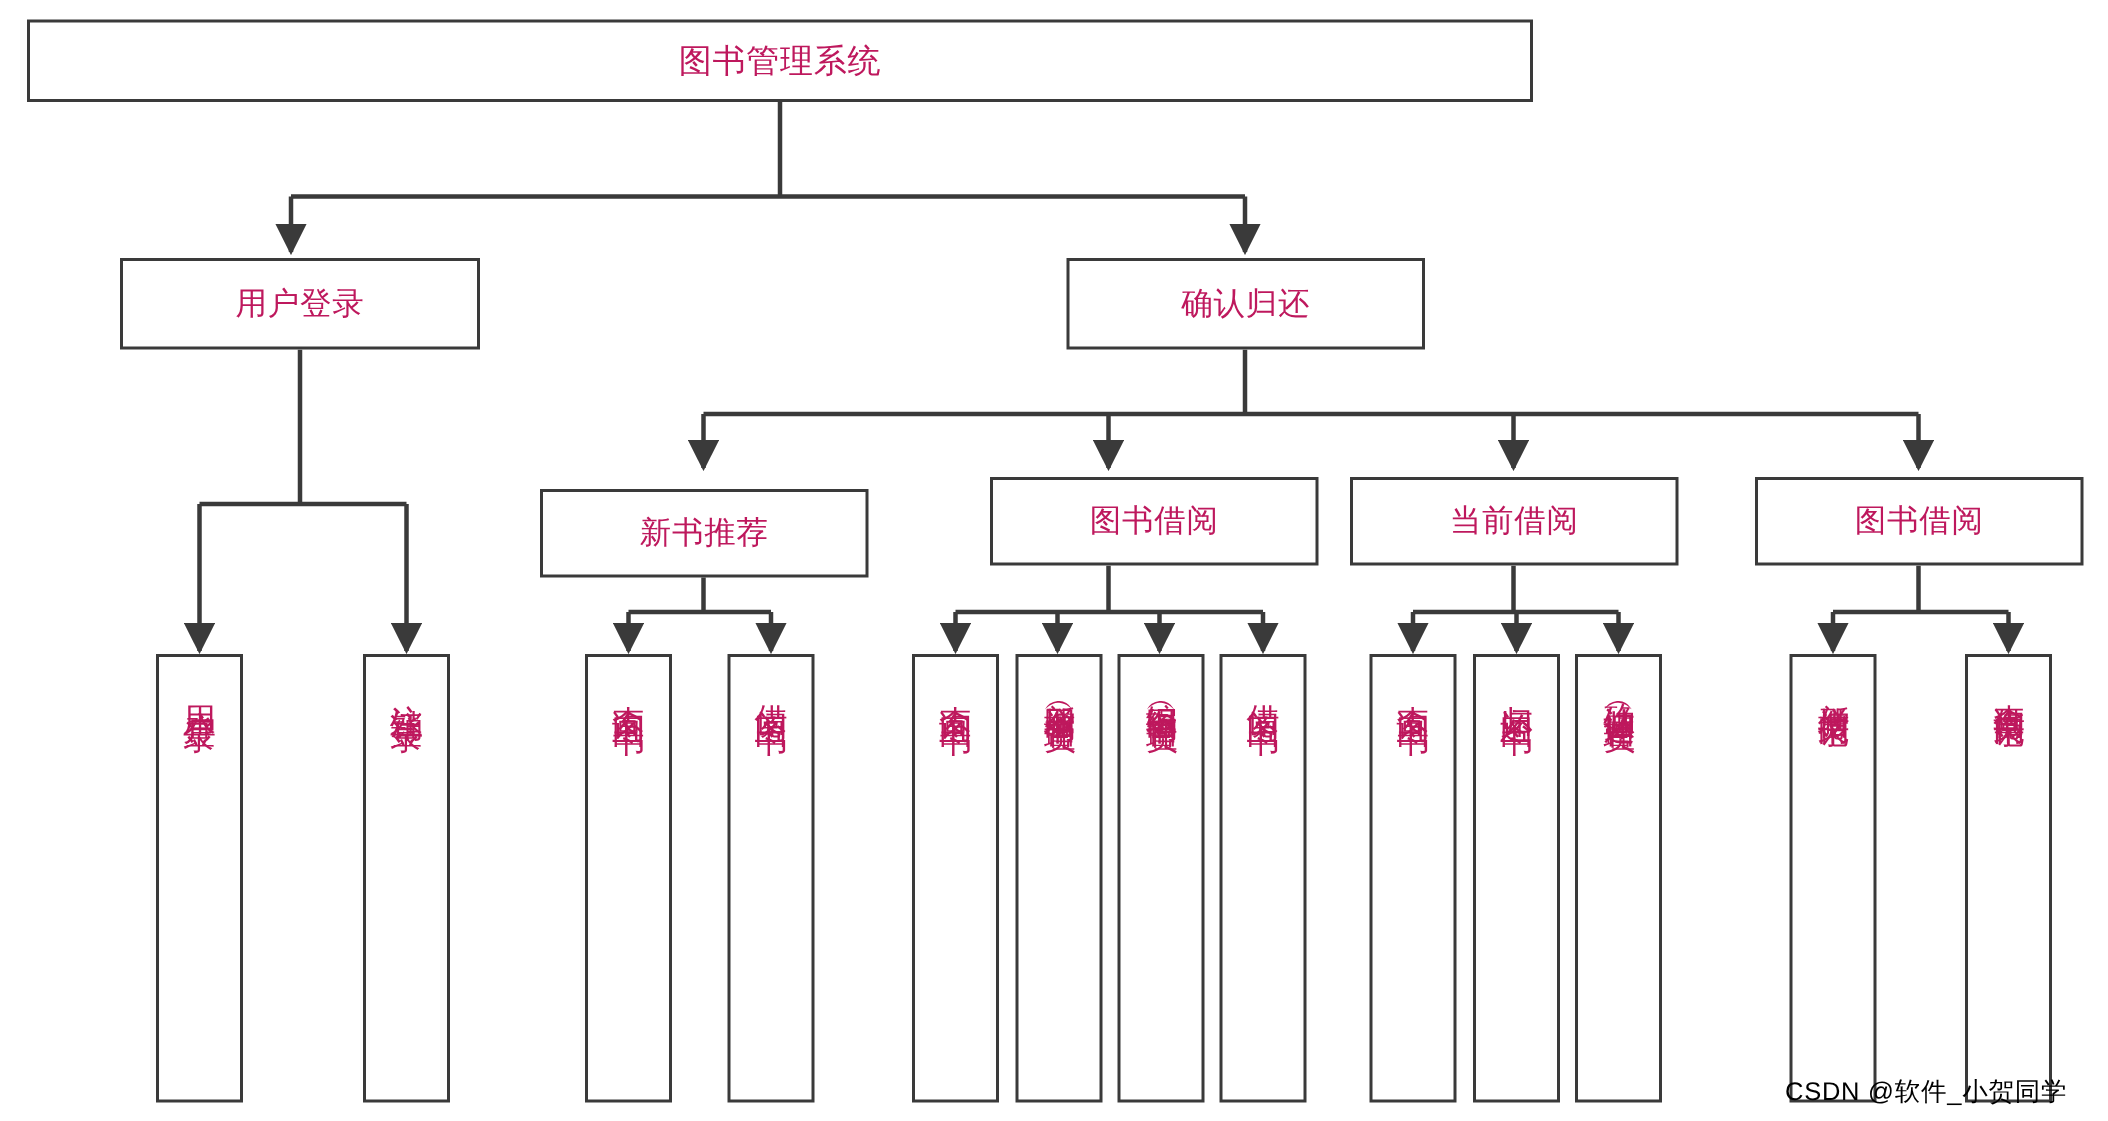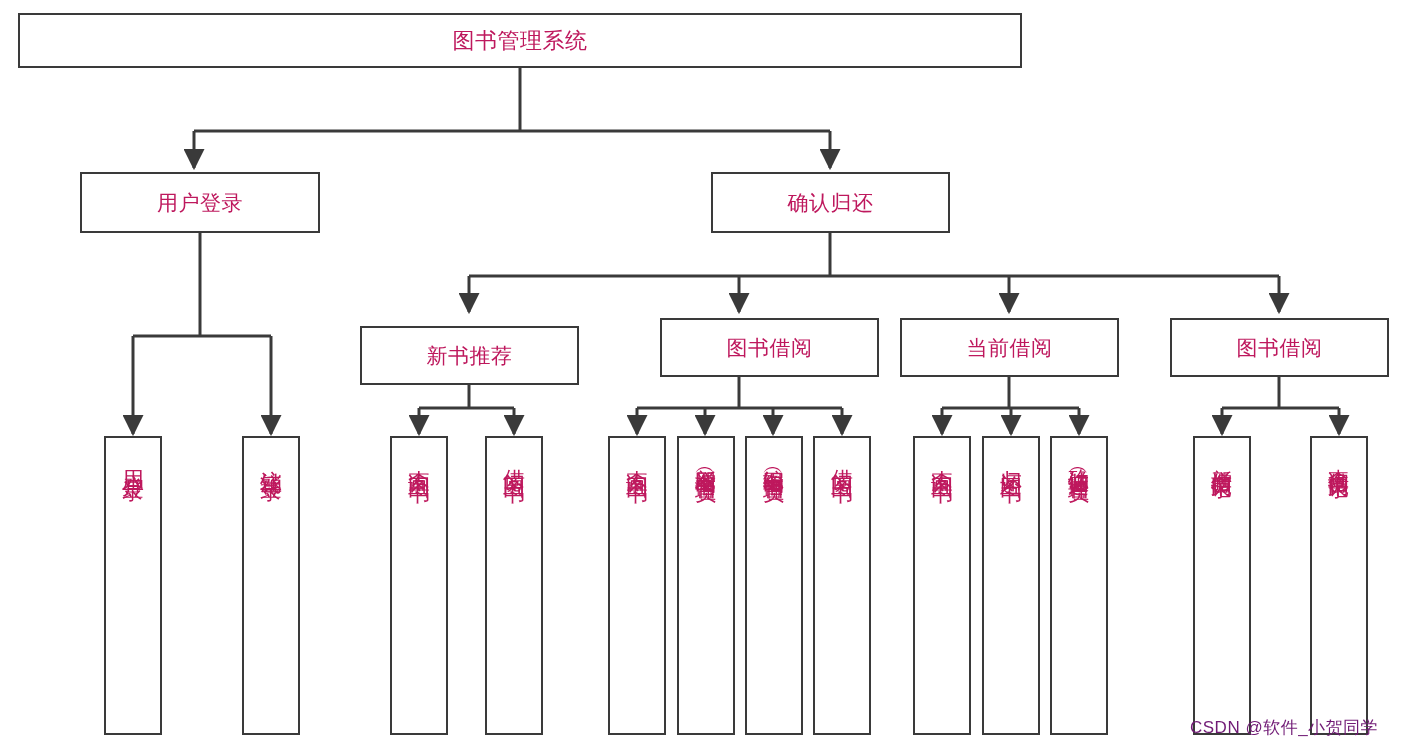--- a/index.html
+++ b/index.html
@@ -61,21 +61,21 @@
     line-height: 1.0;
     letter-spacing: 4px;
     white-space: nowrap;
   }
   .v-node.tall .lbl {
     letter-spacing: 2px;
     font-size: 21px;
   }
   .watermark {
     position: absolute;
-    color: #701a75;
+    color: #000000;
     font-size: 17px;
     white-space: nowrap;
     letter-spacing: 0.5px;
   }
 </style>
 </head>
 <body>
 
 <div id="canvas">
 

